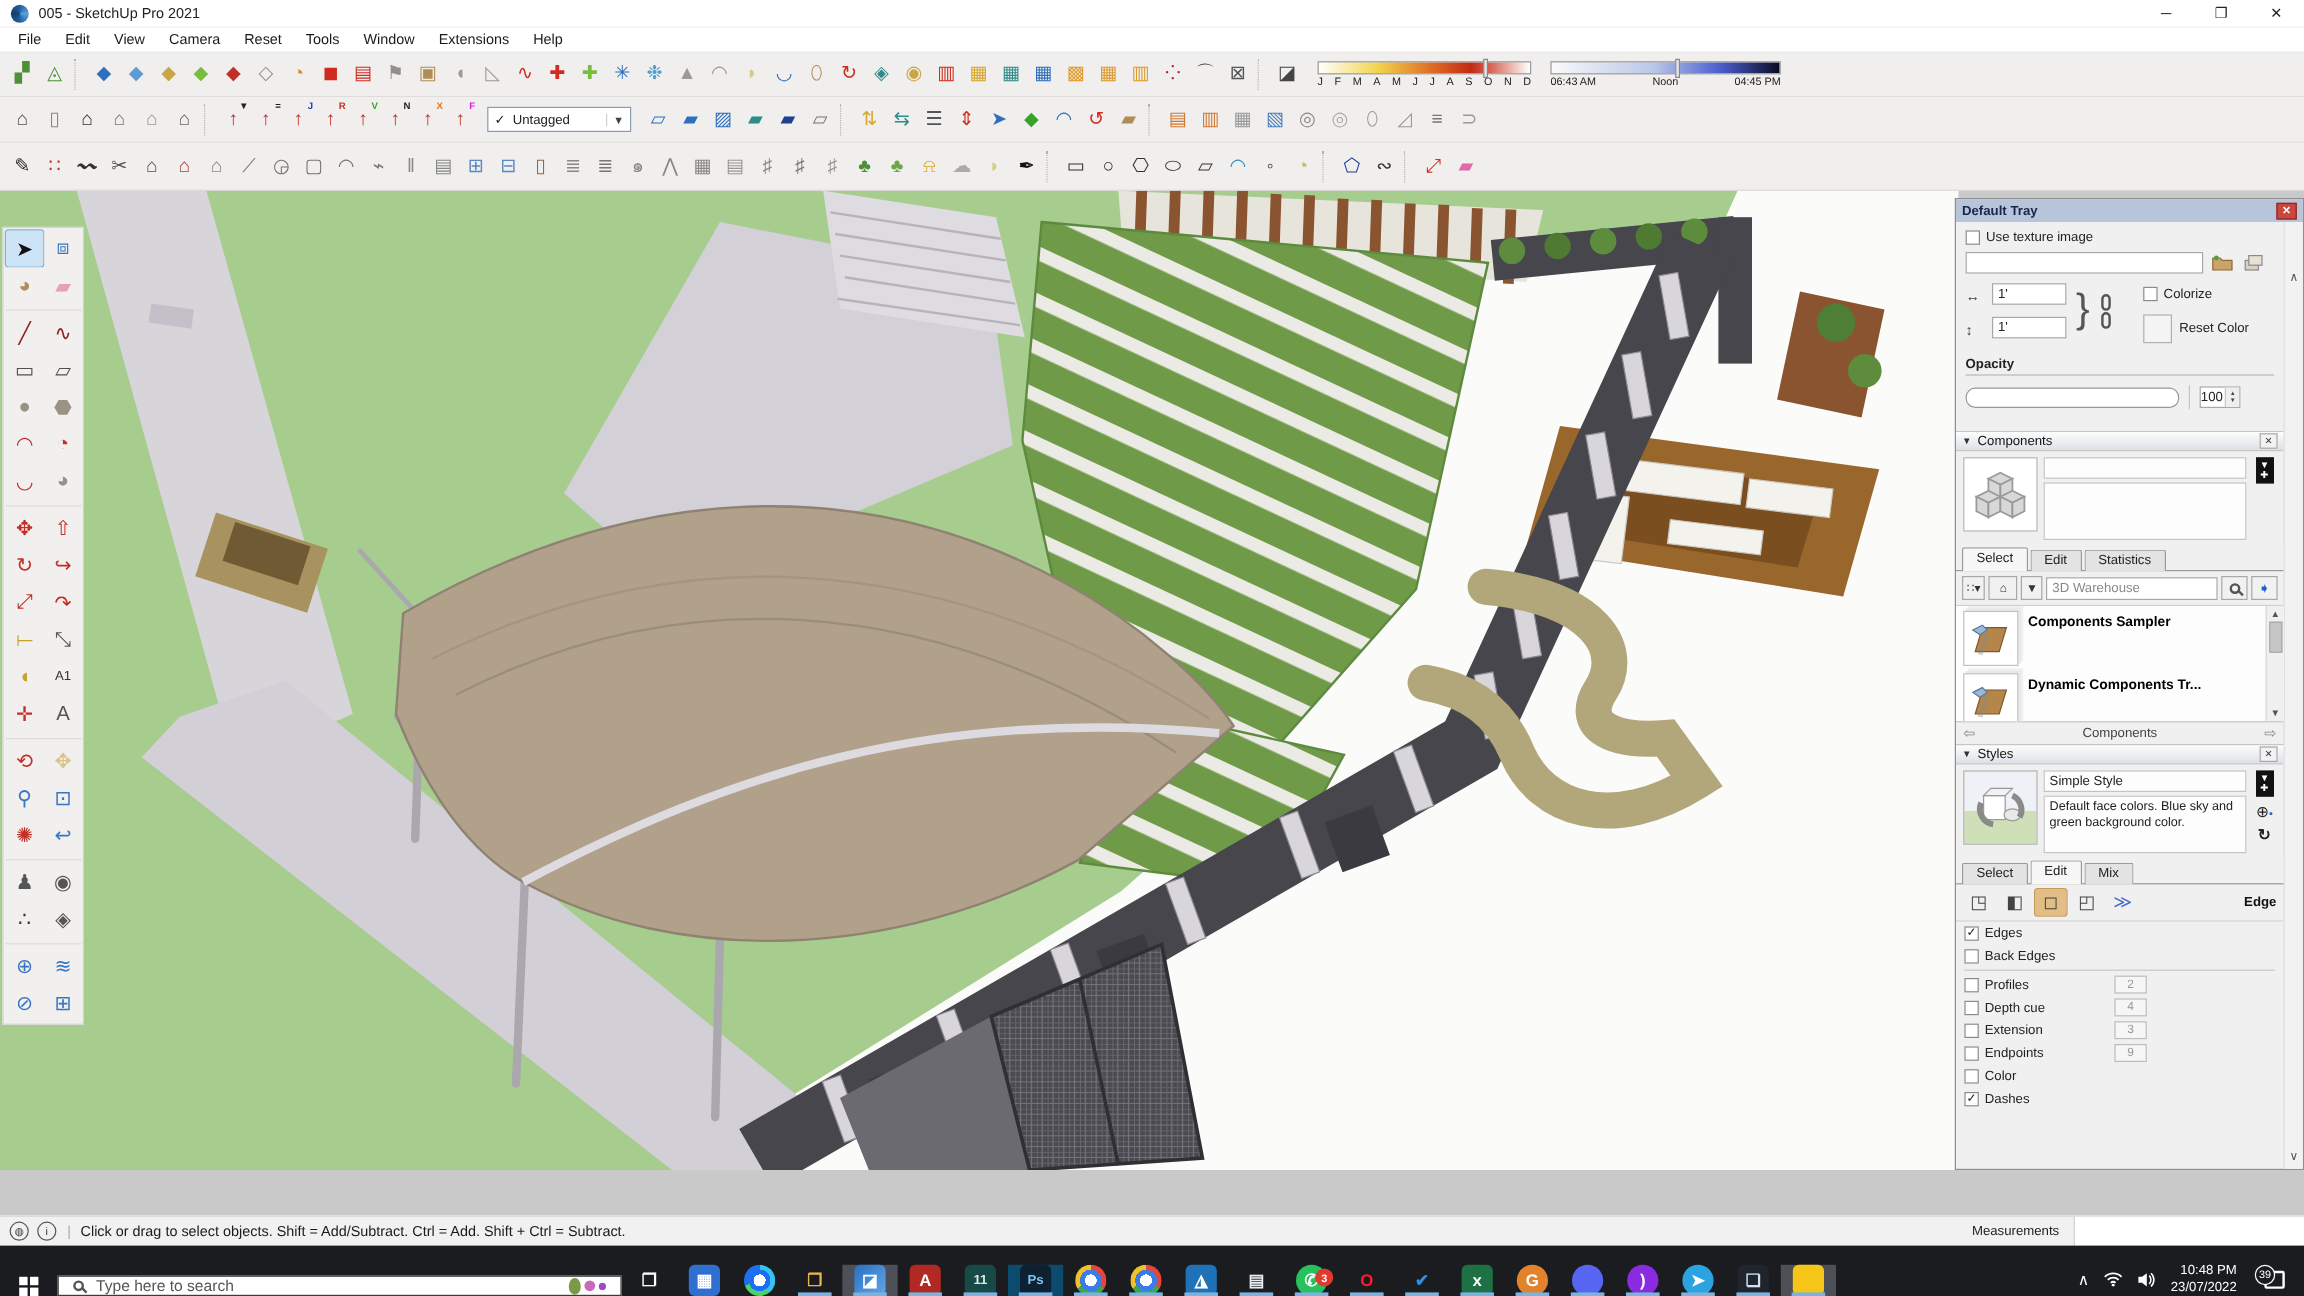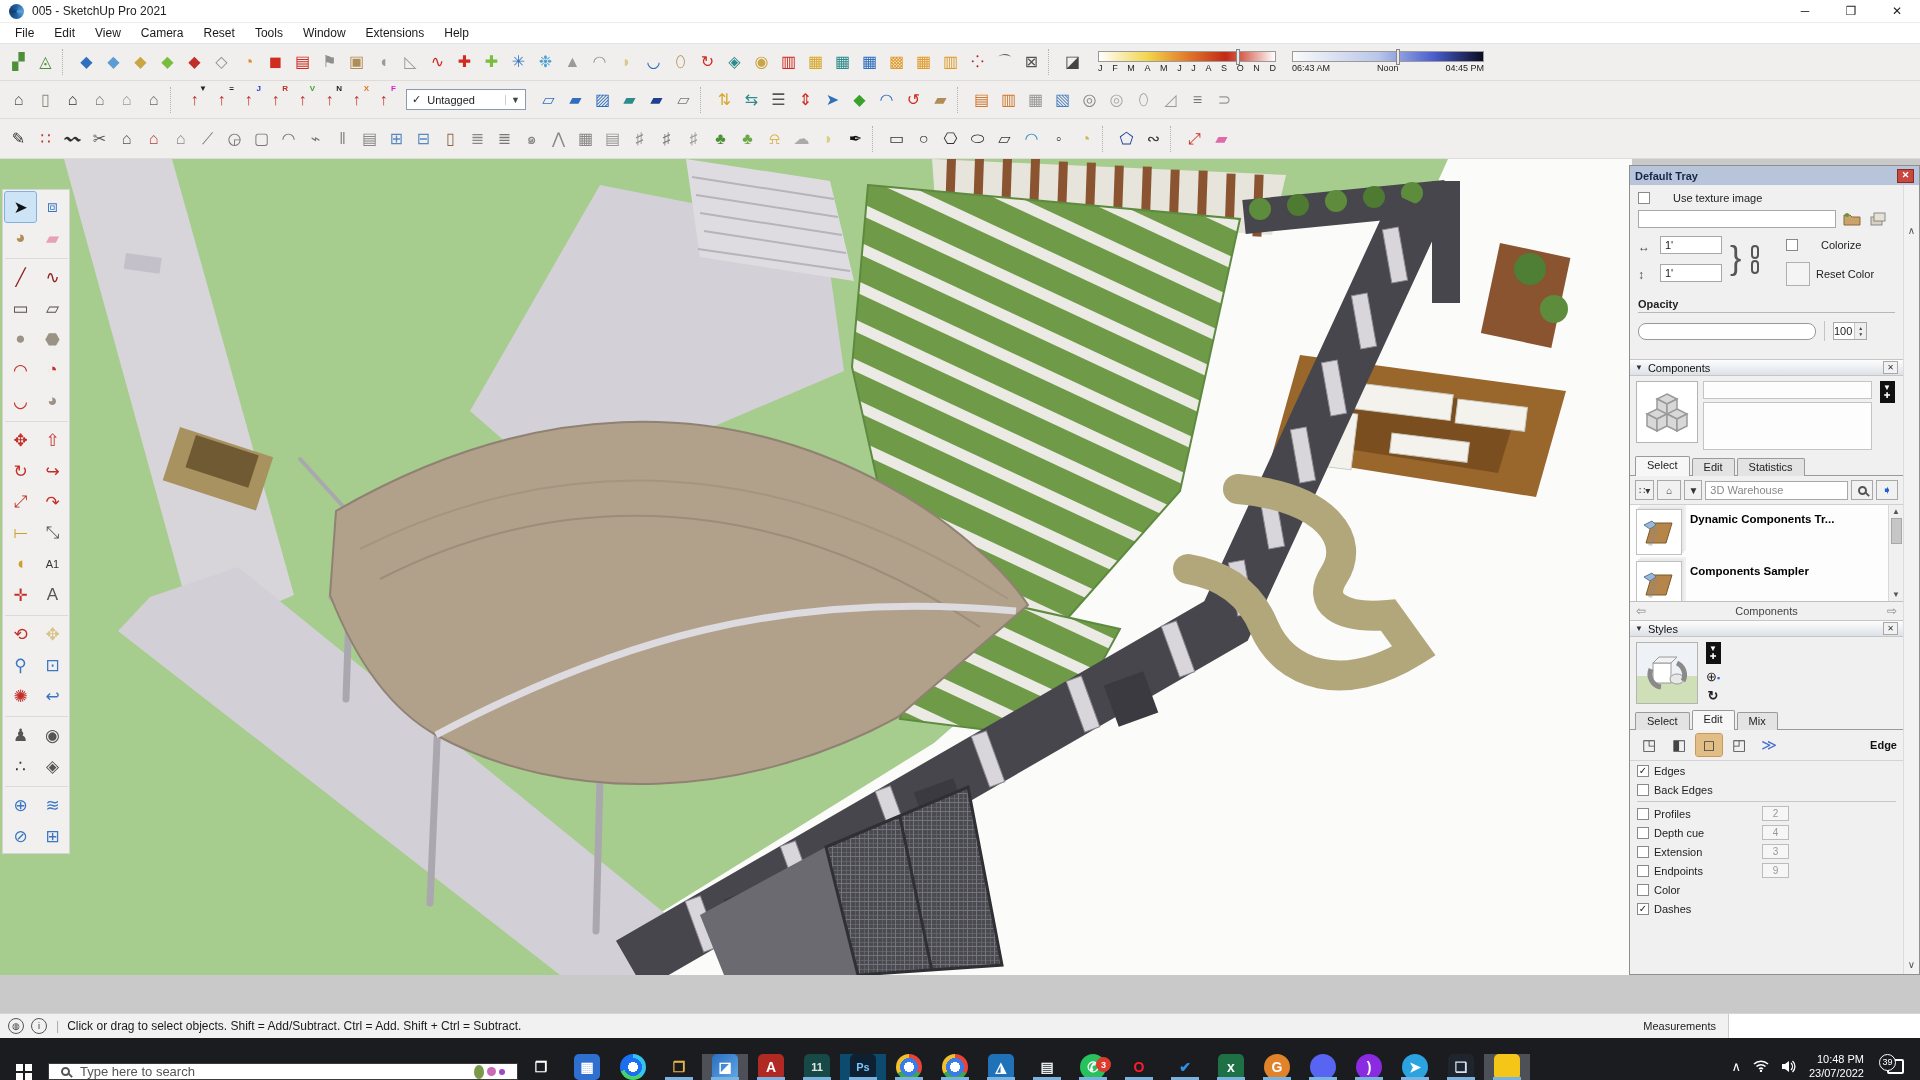--- a/index.html
+++ b/index.html
@@ -50,21 +50,21 @@
   .pgap{grid-column:1/-1;height:5px;border-bottom:1px solid #dcdad8;margin-bottom:2px}
 
   
   .tray{position:absolute;top:6px;right:0;width:291px;height:810px;background:#f0f0f0;border:1px solid #8f8f8f;font-size:11px}
   .tray-header{height:19px;background:#b7c4d9;display:flex;align-items:center;padding:0 5px;font-weight:bold;color:#17264a;font-size:11px}
   .tray-close{margin-left:auto;width:17px;height:14px;background:#c8473f;color:#fff;font-size:9px;line-height:1;display:flex;align-items:center;justify-content:center;border:1px solid #8a2a24}
   .tray-body{position:absolute;top:19px;left:0;right:16px;bottom:0;overflow:hidden}
   .tray-scroll{position:absolute;top:19px;right:0;width:16px;bottom:0;background:#f2f2f2;border-left:1px solid #dcdcdc;display:flex;flex-direction:column;justify-content:space-between;align-items:center;padding:40px 0 4px;font-size:10px;color:#555}
 
   .texture-area{position:relative;height:174px;background:#f0f0f0;padding:4px 8px}
-  .cbrow{display:flex;align-items:center;gap:23px;height:18px}
+  .cbrow{display:flex;align-items:center;gap:5px;height:18px}
   .cb{width:12px;height:12px;border:1px solid #8a8a8a;background:#fff;display:inline-flex;align-items:center;justify-content:center;font-size:10px;color:#222;flex:none;line-height:1}
   .tinput{background:#fff;border:1px solid #a8a8a8;height:18px;font-size:11px;padding:0 4px;display:flex;align-items:center;color:#222}
   .tex-file-row{display:flex;align-items:center;gap:6px;margin-top:3px}
   .tex-file-input{width:198px}
   .mini-icon{width:20px;height:18px;display:flex;align-items:center;justify-content:center}
   .size-grid{position:relative;margin-top:8px;height:52px}
   .dim-glyph{position:absolute;left:0;font-size:12px;color:#444}
   .dim-input{position:absolute;left:22px;width:62px}
   .brace{position:absolute;left:92px;top:2px;font-size:34px;color:#555;font-weight:normal}
   .chain-icon{position:absolute;left:112px;top:8px;width:10px;height:34px}
@@ -978,31 +978,31 @@
       </div>
       <div class="comp-list" id="comp-list">
         <div class="comp-item">
             <span class="comp-thumb">
               <svg width="34" height="30" viewBox="0 0 34 30">
                 <polygon points="4,26 10,6 30,6 24,26" fill="#b5854a" stroke="#7a5a2a"></polygon>
                 <polygon points="2,8 10,4 14,8 8,12" fill="#9ab8d8" stroke="#5a7a9a"></polygon>
                 <polygon points="6,28 12,10 16,12 10,29" fill="#8a8a8a" opacity="0.4"></polygon>
               </svg>
             </span>
-            <span class="comp-label">Dynamic Components Tr...</span>
+            <span class="comp-label">Components Sampler</span>
           </div>
           <div class="comp-item">
             <span class="comp-thumb">
               <svg width="34" height="30" viewBox="0 0 34 30">
                 <polygon points="4,26 10,6 30,6 24,26" fill="#b5854a" stroke="#7a5a2a"></polygon>
                 <polygon points="2,8 10,4 14,8 8,12" fill="#9ab8d8" stroke="#5a7a9a"></polygon>
                 <polygon points="6,28 12,10 16,12 10,29" fill="#8a8a8a" opacity="0.4"></polygon>
               </svg>
             </span>
-            <span class="comp-label">Components Sampler</span>
+            <span class="comp-label">Dynamic Components Tr...</span>
           </div>
           <div class="list-scroll">
           <span>▲</span>
           <span class="list-thumbtrack">
               <span class="list-thumb"></span>
             </span>
           <span>▼</span>
         </div>
       </div>
       <div class="comp-footer">
@@ -1018,20 +1018,24 @@
       </div>
       <div class="thumb-row">
         <div class="big-thumb" style="background:linear-gradient(#eef2f6 55%,#cfe0b8 55%)">
           <svg width="48" height="48" viewBox="0 0 48 48">
             <rect x="10" y="14" width="18" height="20" fill="#fff" stroke="#999"></rect>
             <polygon points="10,14 16,8 34,8 28,14" fill="#f2f2f2" stroke="#999"></polygon>
             <ellipse cx="34" cy="30" rx="7" ry="5" fill="#e8e8e8" stroke="#999"></ellipse>
             <path d="M34 14 A 13 13 0 0 1 40 32" stroke="#8a8a8a" stroke-width="5" fill="none"></path>
             <path d="M18 38 A 13 13 0 0 1 8 20" stroke="#8a8a8a" stroke-width="5" fill="none"></path>
           </svg>
+        </div>
+        <div class="fields-col">
+          <div class="name-field">Simple Style</div>
+          <div class="desc-field">Default face colors. Blue sky and green background color.</div>
         </div>
         <div class="side-icons">
           <span class="addlist-icon">
               <span>▼</span>
               <span>✚</span>
             </span>
           <span class="side-glyph">⊕<span style="color:#2f5fd0;font-size:9px">▪</span></span>
           <span class="side-glyph" style="font-weight:bold">↻</span>
         </div>
       </div>

